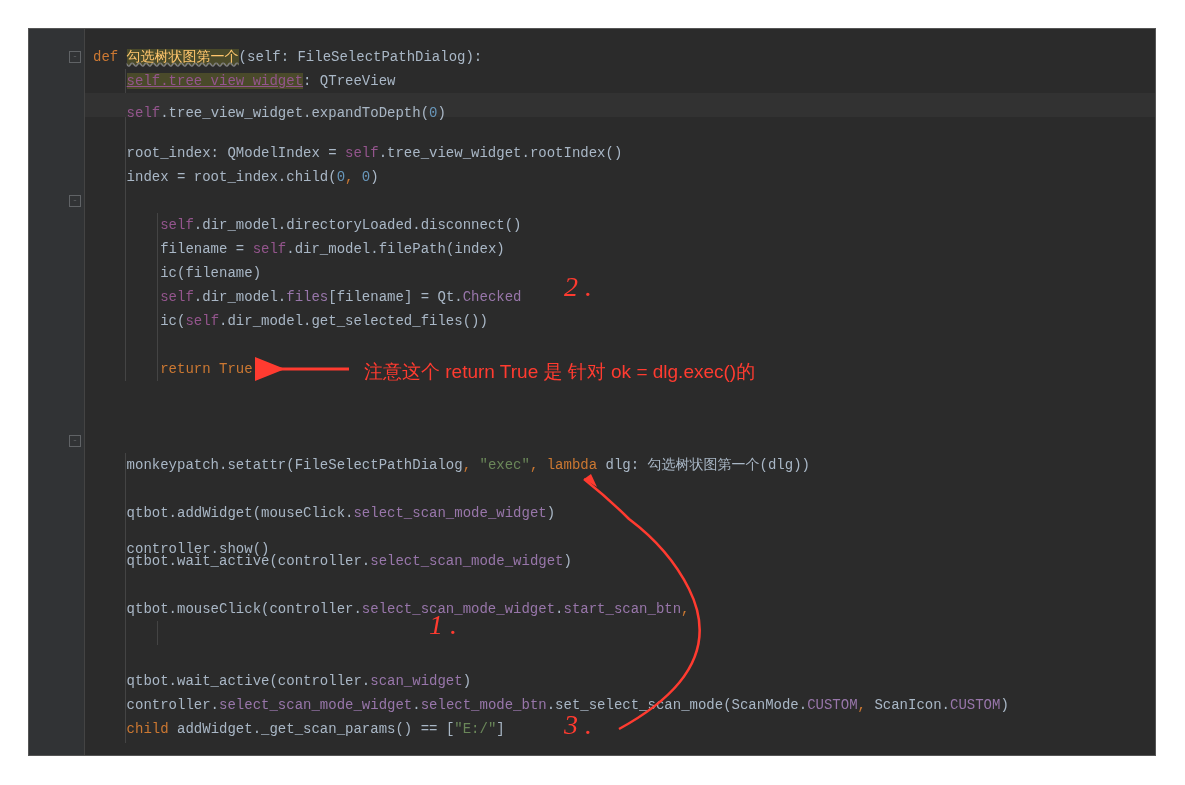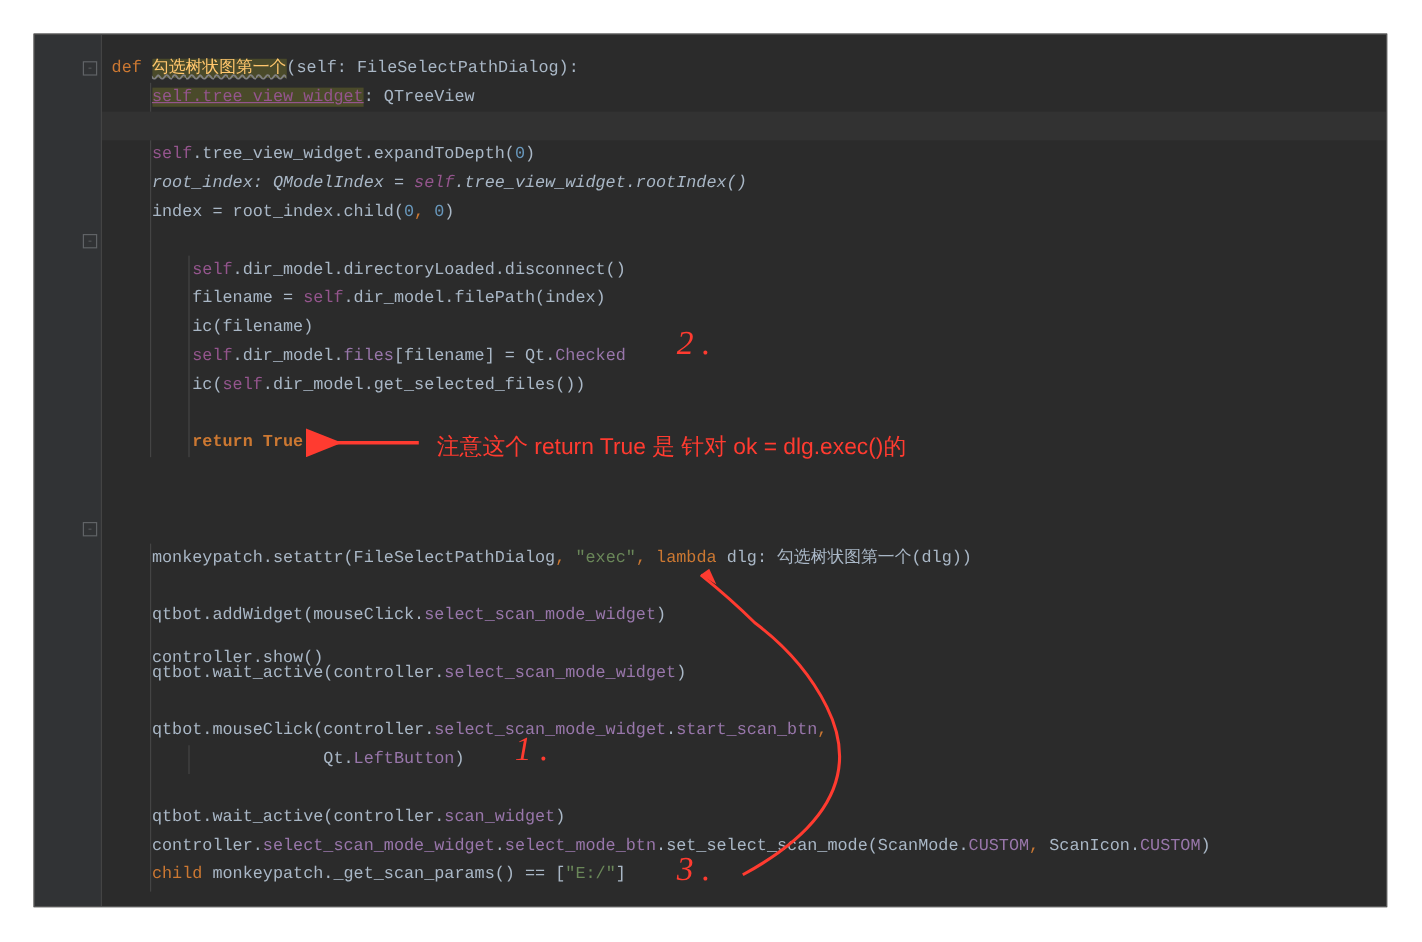--- a/index.html
+++ b/index.html
@@ -122,44 +122,43 @@
     </div>
   <div class="code-area" id="code-area">
 
     <div class="vline" style="left: 40px; top: 40px; height: 312px;"></div>
     <div class="vline" style="left: 72px; top: 184px; height: 168px;"></div>
     <div class="vline" style="left: 40px; top: 424px; height: 290px;"></div>
     <div class="vline" style="left: 72px; top: 592px; height: 24px;"></div>
   <div class="code-line" style="top: 40px;"><span class="">    </span><span class="hl-self">self.tree_view_widget</span><span class="classname">: QTreeView</span></div>
       <div class="code-line" style="top: 16px;"><span class="kw">def </span><span class="hl-fn underline">勾选树状图第一个</span><span class="paren">(</span><span class="param">self</span><span class="classname">: FileSelectPathDialog</span><span class="paren">):</span></div>
       <div class="code-line current-line" style="top: 64px;"><span class="">    </span></div>
-      <div class="code-line" style="top: 88px;"><span class="">    </span><span class="self">self</span><span class="">.tree_view_widget.expandToDepth(</span><span class="num">0</span><span class="">)</span></div>
-      <div class="code-line" style="top: 112px; font-style: italic;"><span class="">    root_index: QModelIndex = </span><span class="self">self</span><span class="">.tree_view_widget.rootIndex()</span></div>
+      <div class="code-line" style="top: 72px;"><span class="">    </span><span class="self">self</span><span class="">.tree_view_widget.expandToDepth(</span><span class="num">0</span><span class="">)</span></div>
+      <div class="code-line" style="top: 112px;"><span class="">    root_index: QModelIndex = </span><span class="self">self</span><span class="">.tree_view_widget.rootIndex()</span></div>
       <div class="code-line" style="top: 136px;"><span class="">    index = root_index.child(</span><span class="num">0</span><span class="comma">, </span><span class="num">0</span><span class="">)</span></div>
       <div class="code-line" style="top: 184px;"><span class="">        </span><span class="self">self</span><span class="">.dir_model.directoryLoaded.disconnect()</span></div>
       <div class="code-line" style="top: 208px;"><span class="">        filename = </span><span class="self">self</span><span class="">.dir_model.filePath(index)</span></div>
       <div class="code-line" style="top: 232px;"><span class="">        ic(filename)</span></div>
       <div class="code-line" style="top: 280px;"><span class="">        ic(</span><span class="self">self</span><span class="">.dir_model.get_selected_files())</span></div>
       <div class="code-line" style="top: 256px;"><span class="">        </span><span class="self">self</span><span class="">.dir_model.</span><span class="prop">files</span><span class="">[filename] = Qt.</span><span class="prop">Checked</span></div>
       <div class="code-line" style="top: 304px;"><span class=""></span></div>
-      <div class="code-line" style="top: 328px; font-weight: bold;"><span class="">        </span><span class="kw">return True</span></div>
+      <div class="code-line" style="top: 328px;"><span class="">        </span><span class="kw">return True</span></div>
       <div class="code-line" style="top: 352px;"><span class=""></span></div>
       <div class="code-line" style="top: 376px;"><span class=""></span></div>
       <div class="code-line" style="top: 424px;"><span class="">    monkeypatch.setattr(FileSelectPathDialog</span><span class="comma">, </span><span class="str">"exec"</span><span class="comma">, </span><span class="kw">lambda </span><span class="">dlg: 勾选树状图第一个(dlg))</span></div>
       <div class="code-line" style="top: 448px;"><span class=""></span></div>
       <div class="code-line" style="top: 472px;"><span class="">    qtbot.addWidget(mouseClick.</span><span class="prop">select_scan_mode_widget</span><span class="">)</span></div>
       <div class="code-line" style="top: 496px; margin-top: 12px;"><span class="">    controller.show()</span></div>
       <div class="code-line" style="top: 520px;"><span class="">    qtbot.wait_active(controller.</span><span class="prop">select_scan_mode_widget</span><span class="">)</span></div>
       <div class="code-line" style="top: 544px;"><span class=""></span></div>
       <div class="code-line" style="top: 568px;"><span class="">    qtbot.mouseClick(controller.</span><span class="prop">select_scan_mode_widget</span><span class="">.</span><span class="prop">start_scan_btn</span><span class="comma">,</span></div>
-      <div class="code-line" style="top: 592px;"><span class="">                     Qt.</span><span class="prop">LeftButton</span><span class="">)</span></div>
       <div class="code-line" style="top: 616px;"><span class=""></span></div>
       <div class="code-line" style="top: 640px;"><span class="">    qtbot.wait_active(controller.</span><span class="prop">scan_widget</span><span class="">)</span></div>
       <div class="code-line" style="top: 664px;"><span class="">    controller.</span><span class="prop">select_scan_mode_widget</span><span class="">.</span><span class="prop">select_mode_btn</span><span class="">.set_select_scan_mode(ScanMode.</span><span class="prop">CUSTOM</span><span class="comma">, </span><span class="">ScanIcon.</span><span class="prop">CUSTOM</span><span class="">)</span></div>
-      <div class="code-line" style="top: 688px;"><span class="">    </span><span class="kw">child </span><span class="">monkeypatch._get_scan_params() == [</span><span class="str">"E:/"</span><span class="">]</span></div>
+      <div class="code-line" style="top: 688px;"><span class="">    </span><span class="kw">child </span><span class="">addWidget._get_scan_params() == [</span><span class="str">"E:/"</span><span class="">]</span></div>
     </div>
 
   <svg class="arrow-svg" style="left:0;top:0;width:1128px;height:728px;">
 
     <defs>
       <marker id="arrowhead" markerWidth="10" markerHeight="8" refX="2" refY="4" orient="auto">
         <polygon points="10 0, 0 4, 10 8" fill="#ff3b30"></polygon>
       </marker>
     </defs>
     <line x1="320" y1="340" x2="250" y2="340" stroke="#ff3b30" stroke-width="3" marker-end="url(#arrowhead)"></line>

